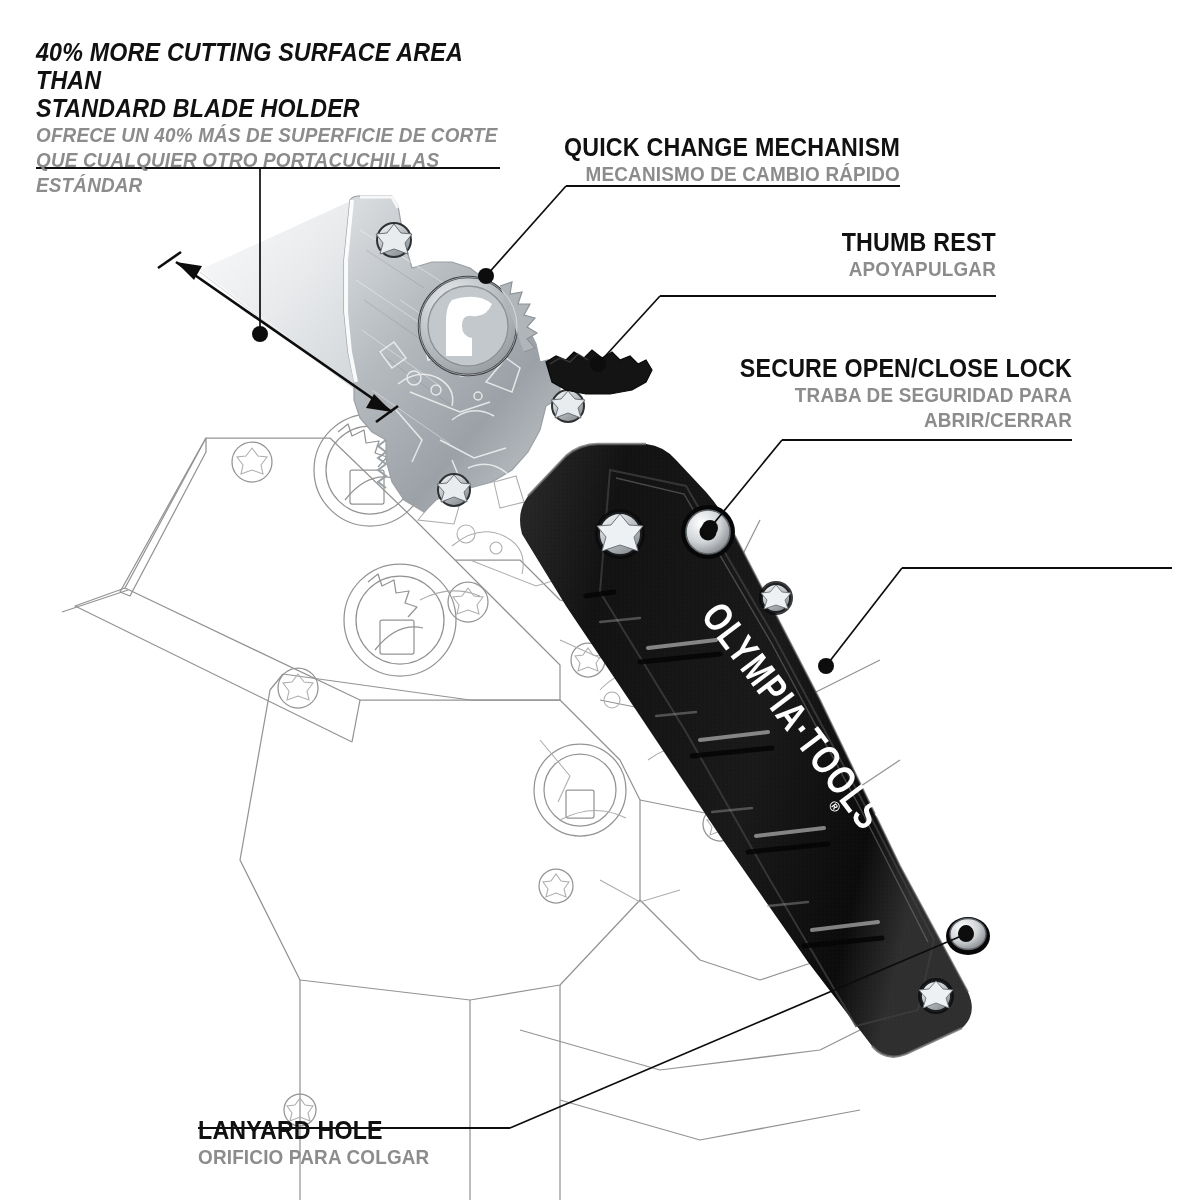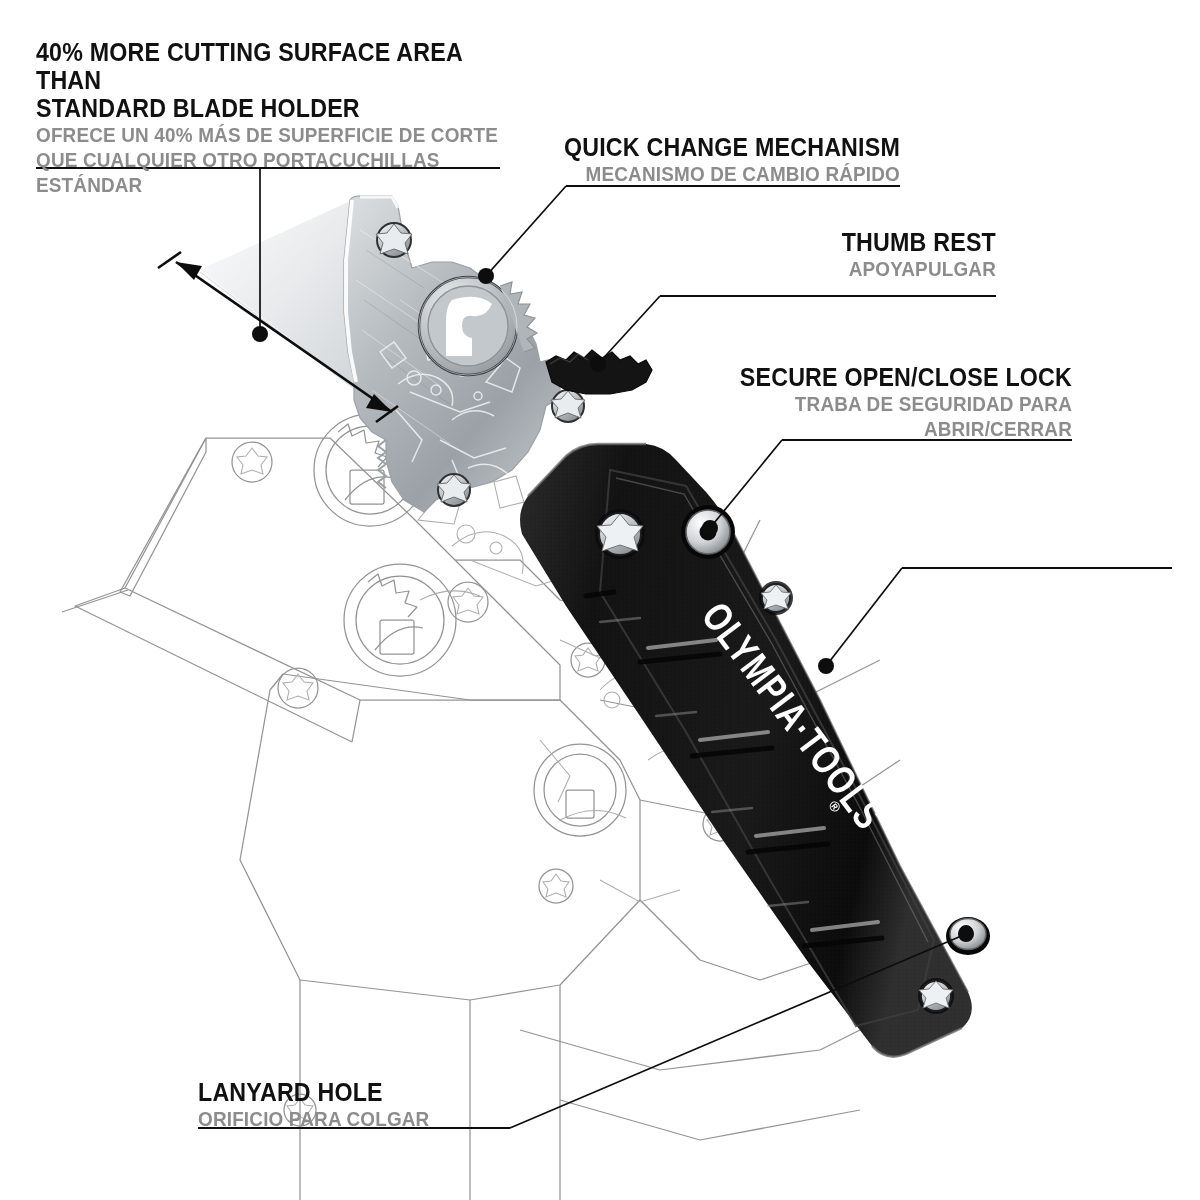--- a/index.html
+++ b/index.html
@@ -368,42 +368,42 @@
       <path class="lead" d="M902,568 L1172,568"></path>
       <path class="leadthin" d="M902,568 L826,666"></path>
       <circle class="dot" cx="826" cy="666" r="8"></circle>
 
       <path class="lead" d="M198,1128 L510,1128"></path>
       <path class="leadthin" d="M510,1128 L966,934"></path>
       <circle class="dot" cx="966" cy="934" r="8"></circle>
     </g>
   </svg>
 
-  <div class="callout ta-l" style="left:36px; top:38px; width:520px;">
+  <div class="callout ta-l" style="left:36px; top:38px; width:520px;font-style:italic;">
     <div class="en">40% MORE CUTTING SURFACE AREA THAN
 STANDARD BLADE HOLDER</div>
     <div class="sub">OFRECE UN 40% MÁS DE SUPERFICIE DE CORTE
 QUE CUALQUIER OTRO PORTACUCHILLAS ESTÁNDAR</div>
   </div>
 
   <div class="callout ta-r" style="right:204px; top:228px; width:560px;">
     <div class="en">THUMB REST</div>
     <div class="sub">APOYAPULGAR</div>
   </div>
 
   <div class="callout ta-r" style="right:300px; top:133px; width:560px;">
     <div class="en">QUICK CHANGE MECHANISM</div>
     <div class="sub">MECANISMO DE CAMBIO RÁPIDO</div>
   </div>
 
-  <div class="callout ta-r" style="right:128px; top:354px; width:560px;margin-top:9px;">
+  <div class="callout ta-r" style="right:128px; top:354px; width:560px;">
     <div class="en">SECURE OPEN/CLOSE LOCK</div>
     <div class="sub">TRABA DE SEGURIDAD PARA
 ABRIR/CERRAR</div>
   </div>
 
 
-  <div class="callout ta-l" style="left:198px; top:1078px; width:420px;">
+  <div class="callout ta-l" style="left:198px; top:1116px; width:420px;">
     <div class="en">LANYARD HOLE</div>
     <div class="sub">ORIFICIO PARA COLGAR</div>
   </div>
 
 </div>
 
 </body></html>

